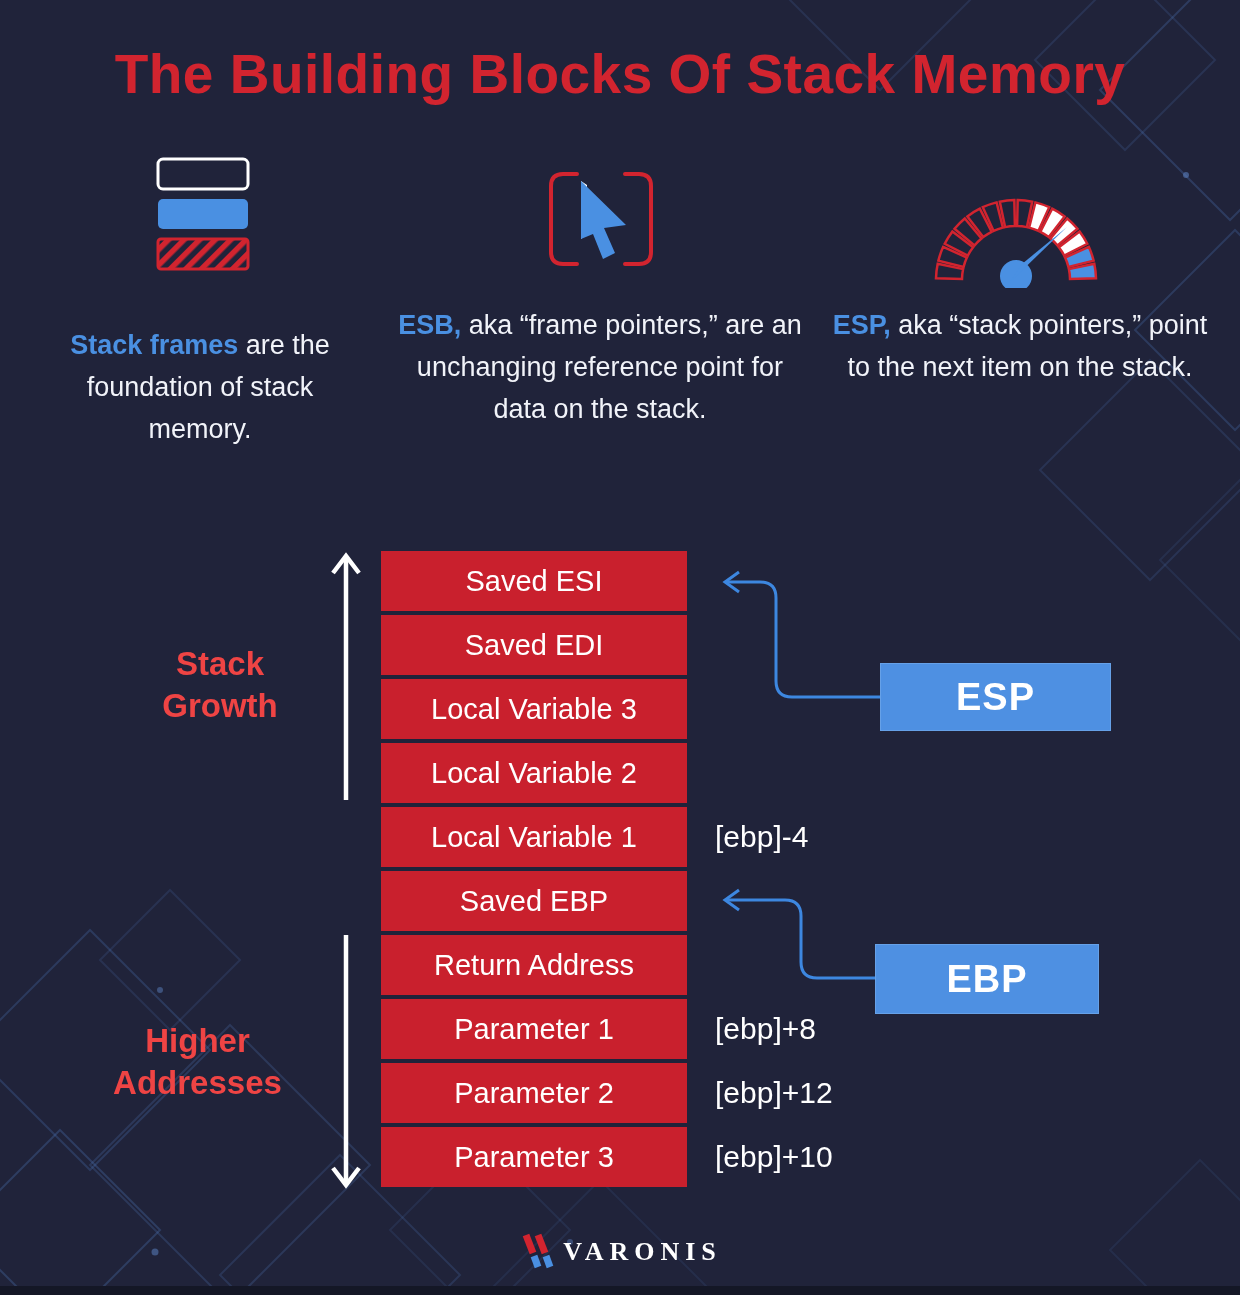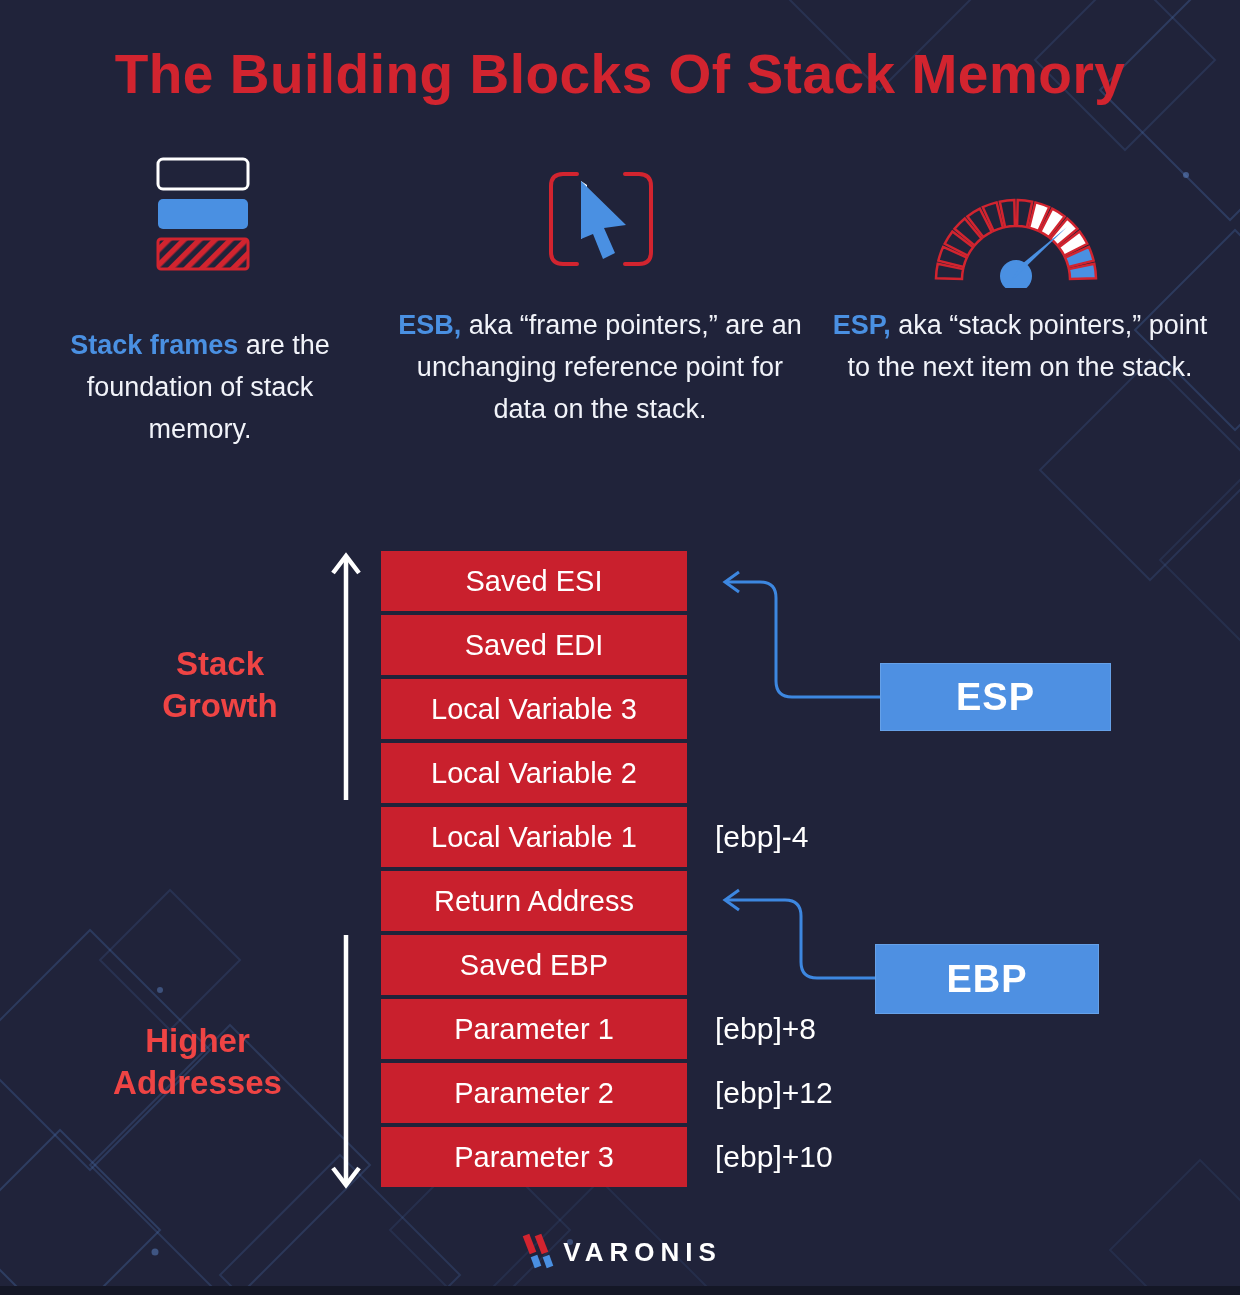--- a/index.html
+++ b/index.html
@@ -45,21 +45,21 @@
   }
   .reg-box{
     background:#4e90e2;border:1px solid #66a1e8;
     display:flex;align-items:center;justify-content:center;
     color:#fff;font-weight:800;font-size:38px;letter-spacing:1px;
   }
   #esp-box{left:880px;top:663px;width:229px;height:66px;}
   #ebp-box{left:875px;top:944px;width:222px;height:68px;}
   
   .footer{
-    left:0;right:0;top:1232px;display:flex;align-items:center;justify-content:center;gap:9px;
+    left:0;right:0;top:1232px;display:flex;align-items:center;justify-content:center;gap:9px;font-family:Liberation Serif, serif;
   }
   .brand-text{color:#ffffff;font-weight:700;font-size:26px;letter-spacing:6px;}
   .bottom-strip{left:0;right:0;bottom:0;height:9px;background:#141726;}
   svg{display:block;}
 </style>
 </head>
 <body>
 
 <svg id="bg-decor" width="1240" height="1295" viewBox="0 0 1240 1295">
   <g fill="none" stroke="#4a6fae" stroke-width="2">
@@ -156,24 +156,24 @@
       <span class="row-label">Local Variable 3</span>
     </div>
     <div class="stack-row">
       <span class="row-label">Local Variable 2</span>
     </div>
     <div class="stack-row">
       <span class="row-label">Local Variable 1</span>
       <span class="row-address">[ebp]-4</span>
     </div>
     <div class="stack-row">
+      <span class="row-label">Saved EBP</span>
+    </div>
+    <div class="stack-row">
       <span class="row-label">Return Address</span>
-    </div>
-    <div class="stack-row">
-      <span class="row-label">Saved EBP</span>
     </div>
     <div class="stack-row">
       <span class="row-label">Parameter 1</span>
       <span class="row-address">[ebp]+8</span>
     </div>
     <div class="stack-row">
       <span class="row-label">Parameter 2</span>
       <span class="row-address">[ebp]+12</span>
     </div>
     <div class="stack-row">

